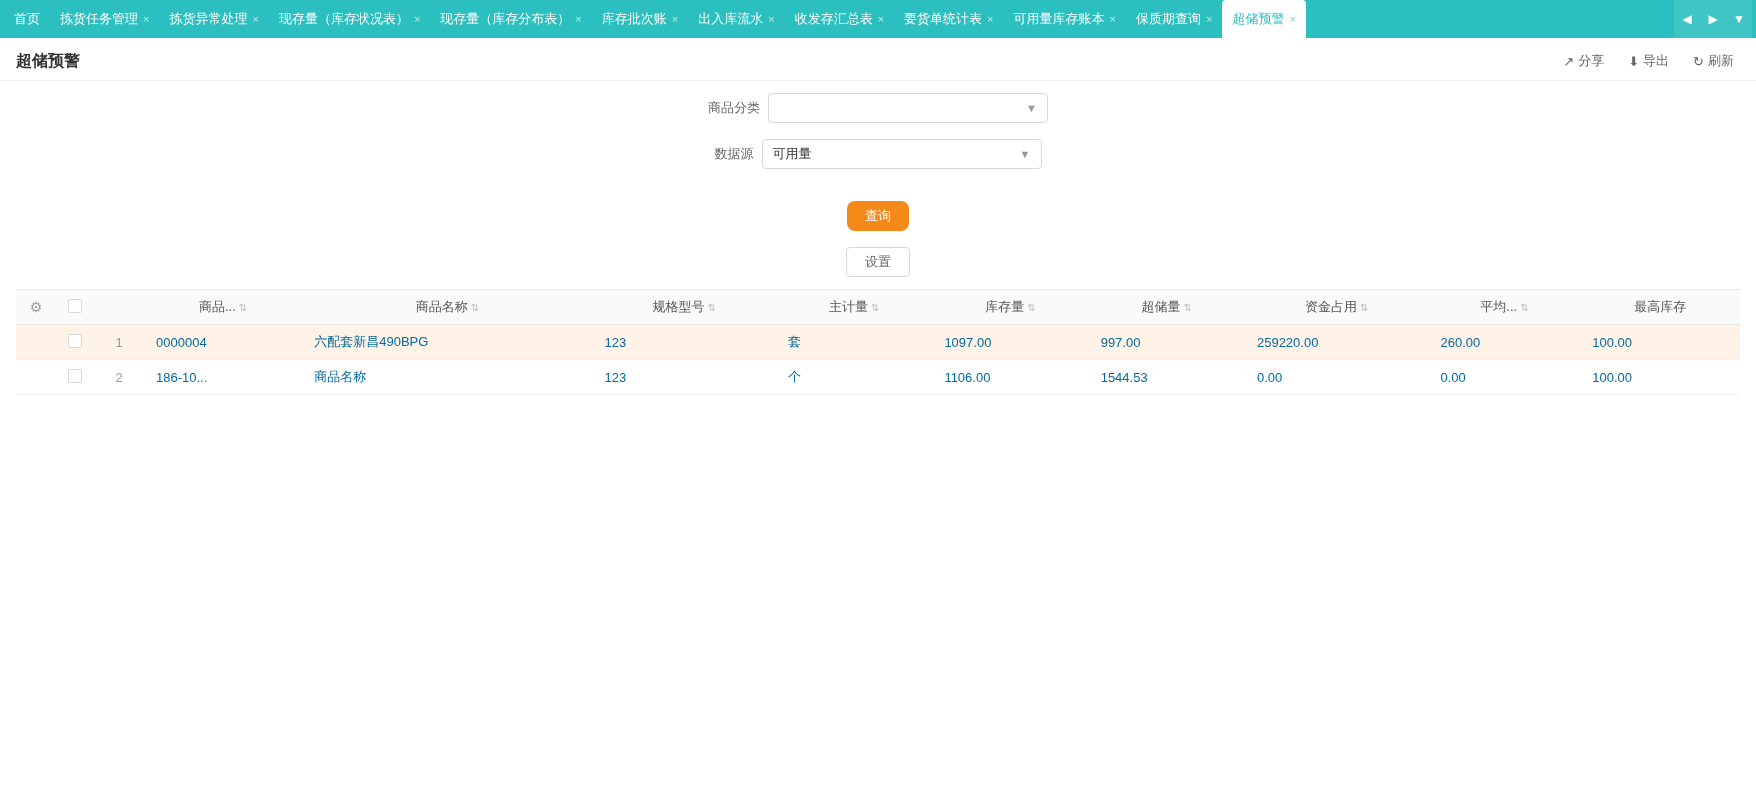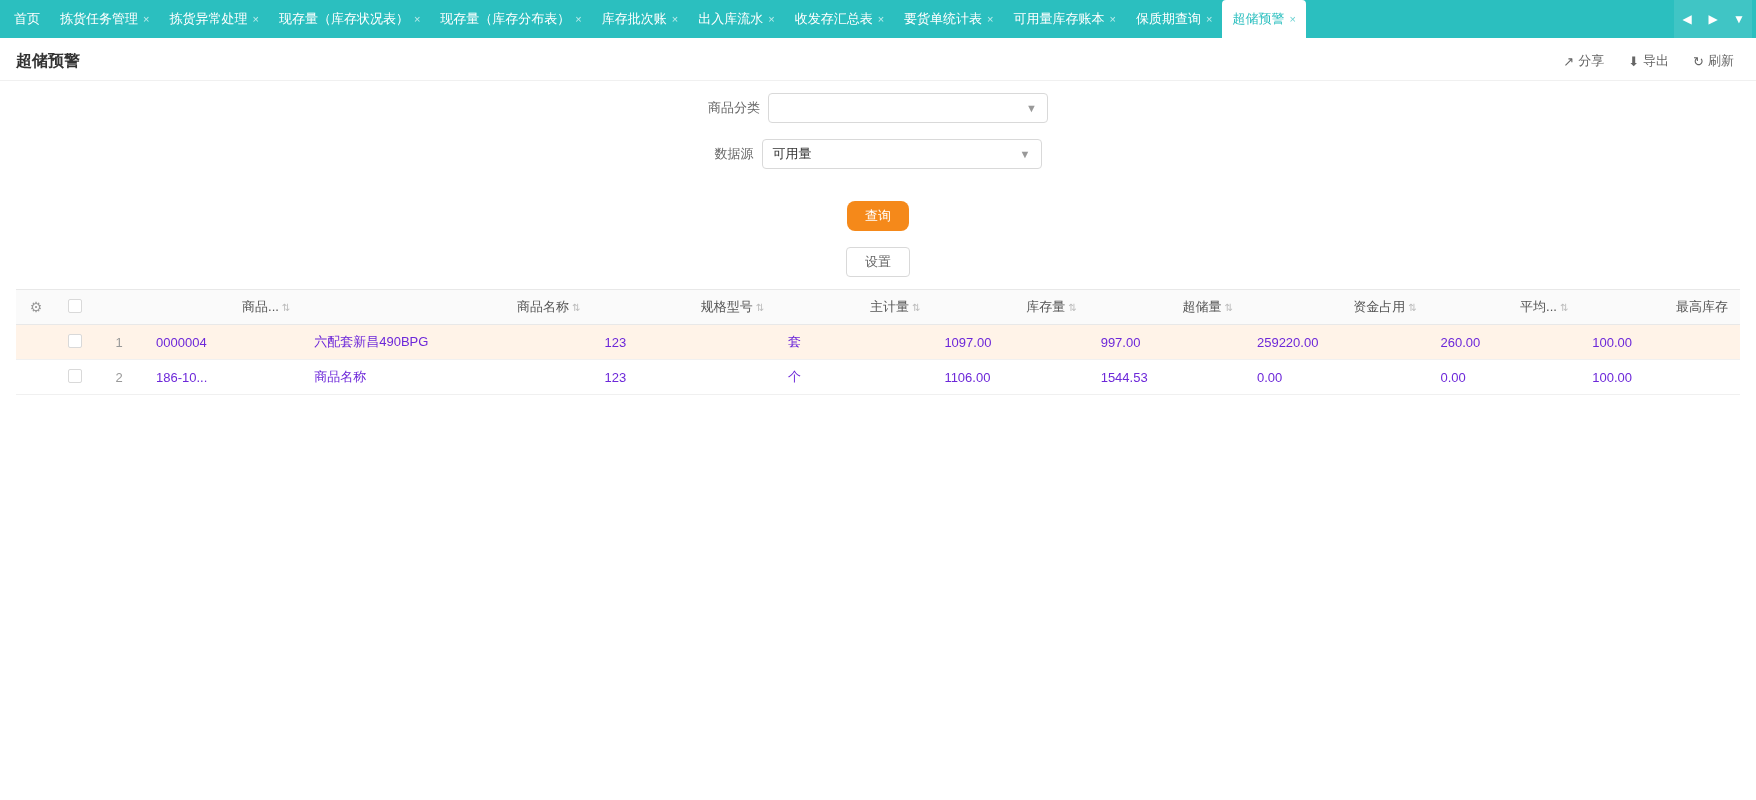--- a/index.html
+++ b/index.html
@@ -150,32 +150,32 @@
       border-collapse: collapse;
       font-size: 13px;
     }
     thead tr {
       background: #fafafa;
       border-top: 1px solid #e8e8e8;
       border-bottom: 1px solid #e8e8e8;
     }
     thead th {
       padding: 8px 12px;
-      text-align: right;
+      text-align: center;
       color: #555;
       font-weight: 500;
       white-space: nowrap;
       border-right: none;
     }
     thead th .sort-icon { color: #bbb; font-size: 10px; margin-left: 3px; }
     tbody tr { border-bottom: 1px solid #f0f0f0; }
     tbody tr.highlighted { background: #fff3e8; }
     tbody td {
       padding: 8px 12px;
-      color: #6d28d9;
+      color: #0369a1;
       white-space: nowrap;
     }
     .col-num { width: 50px; text-align: center; color: #999; }
     .col-check { width: 36px; text-align: center; }
     .col-settings { width: 40px; text-align: center; }
     
     
     .checkbox {
       width: 14px;
       height: 14px;

